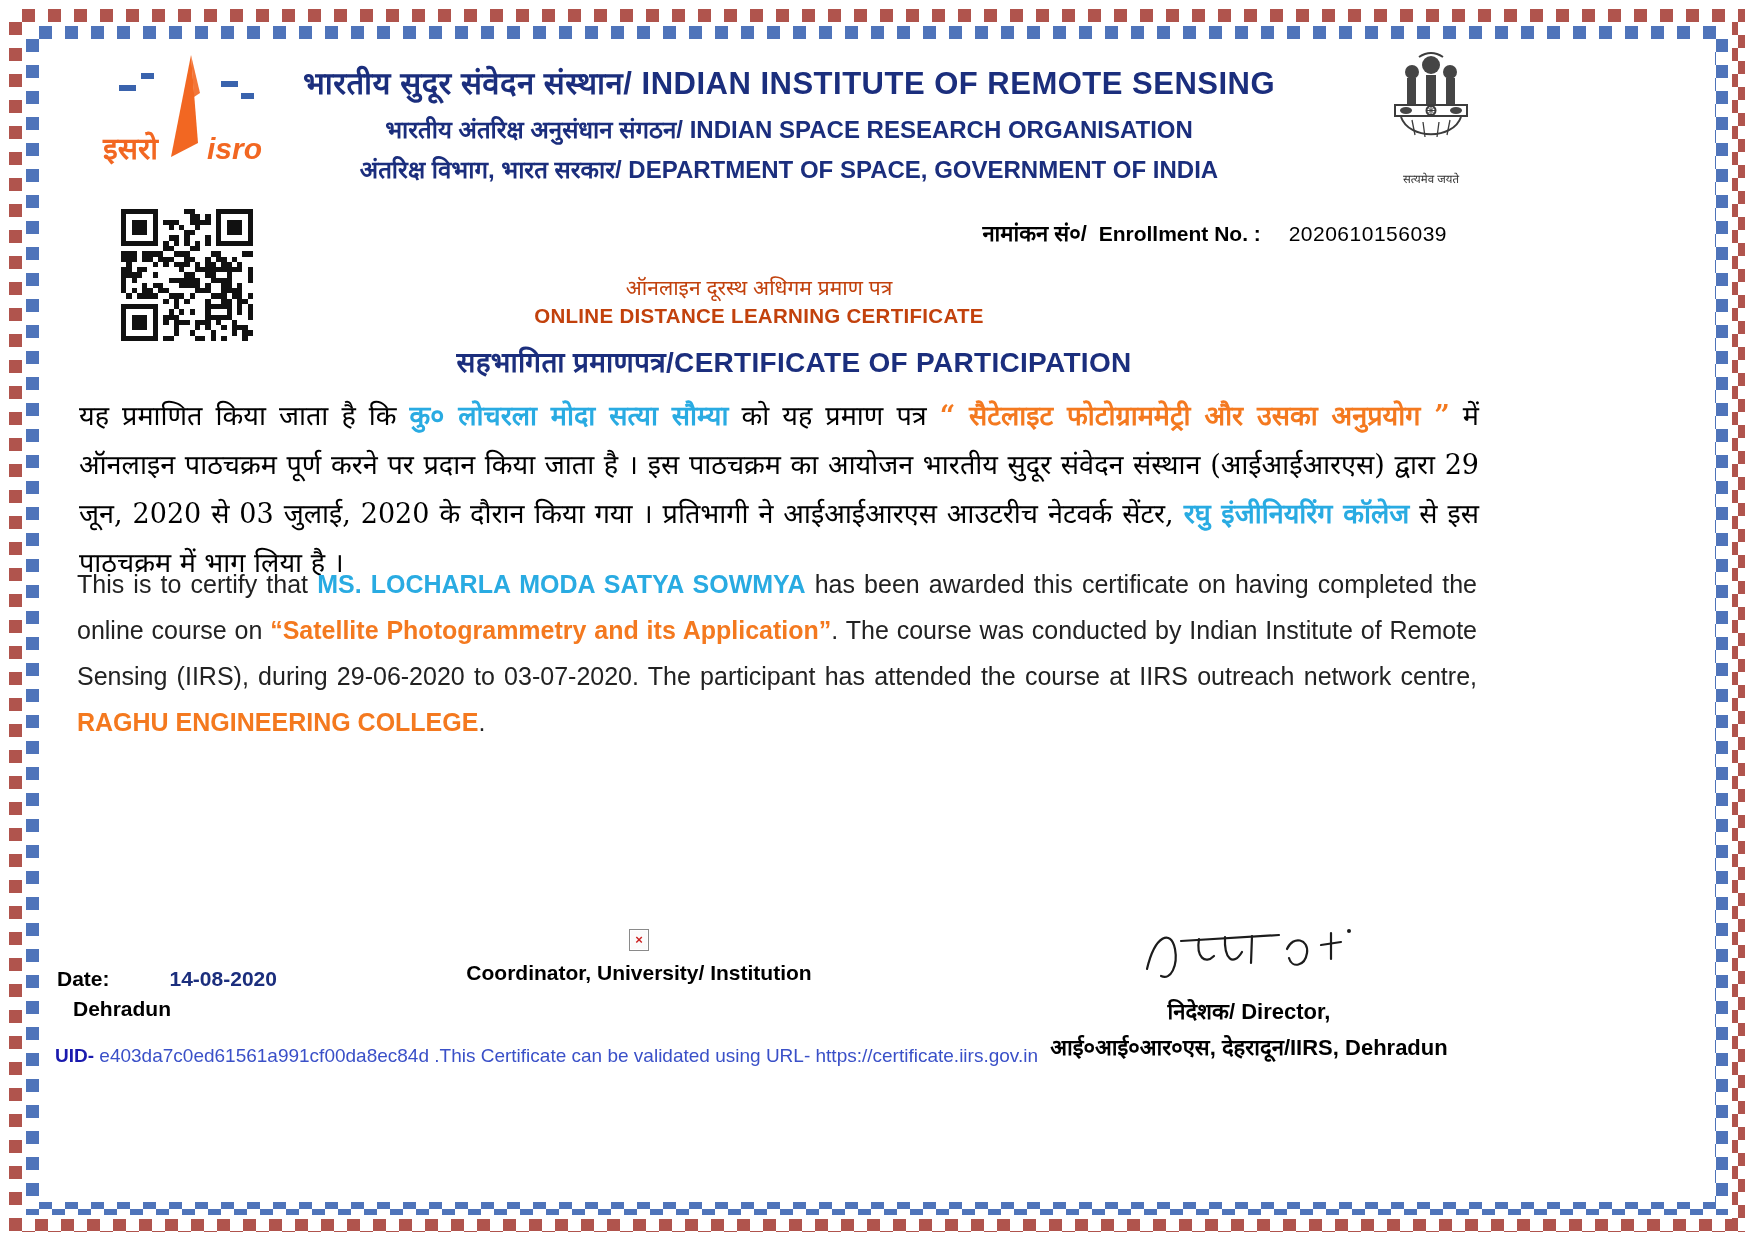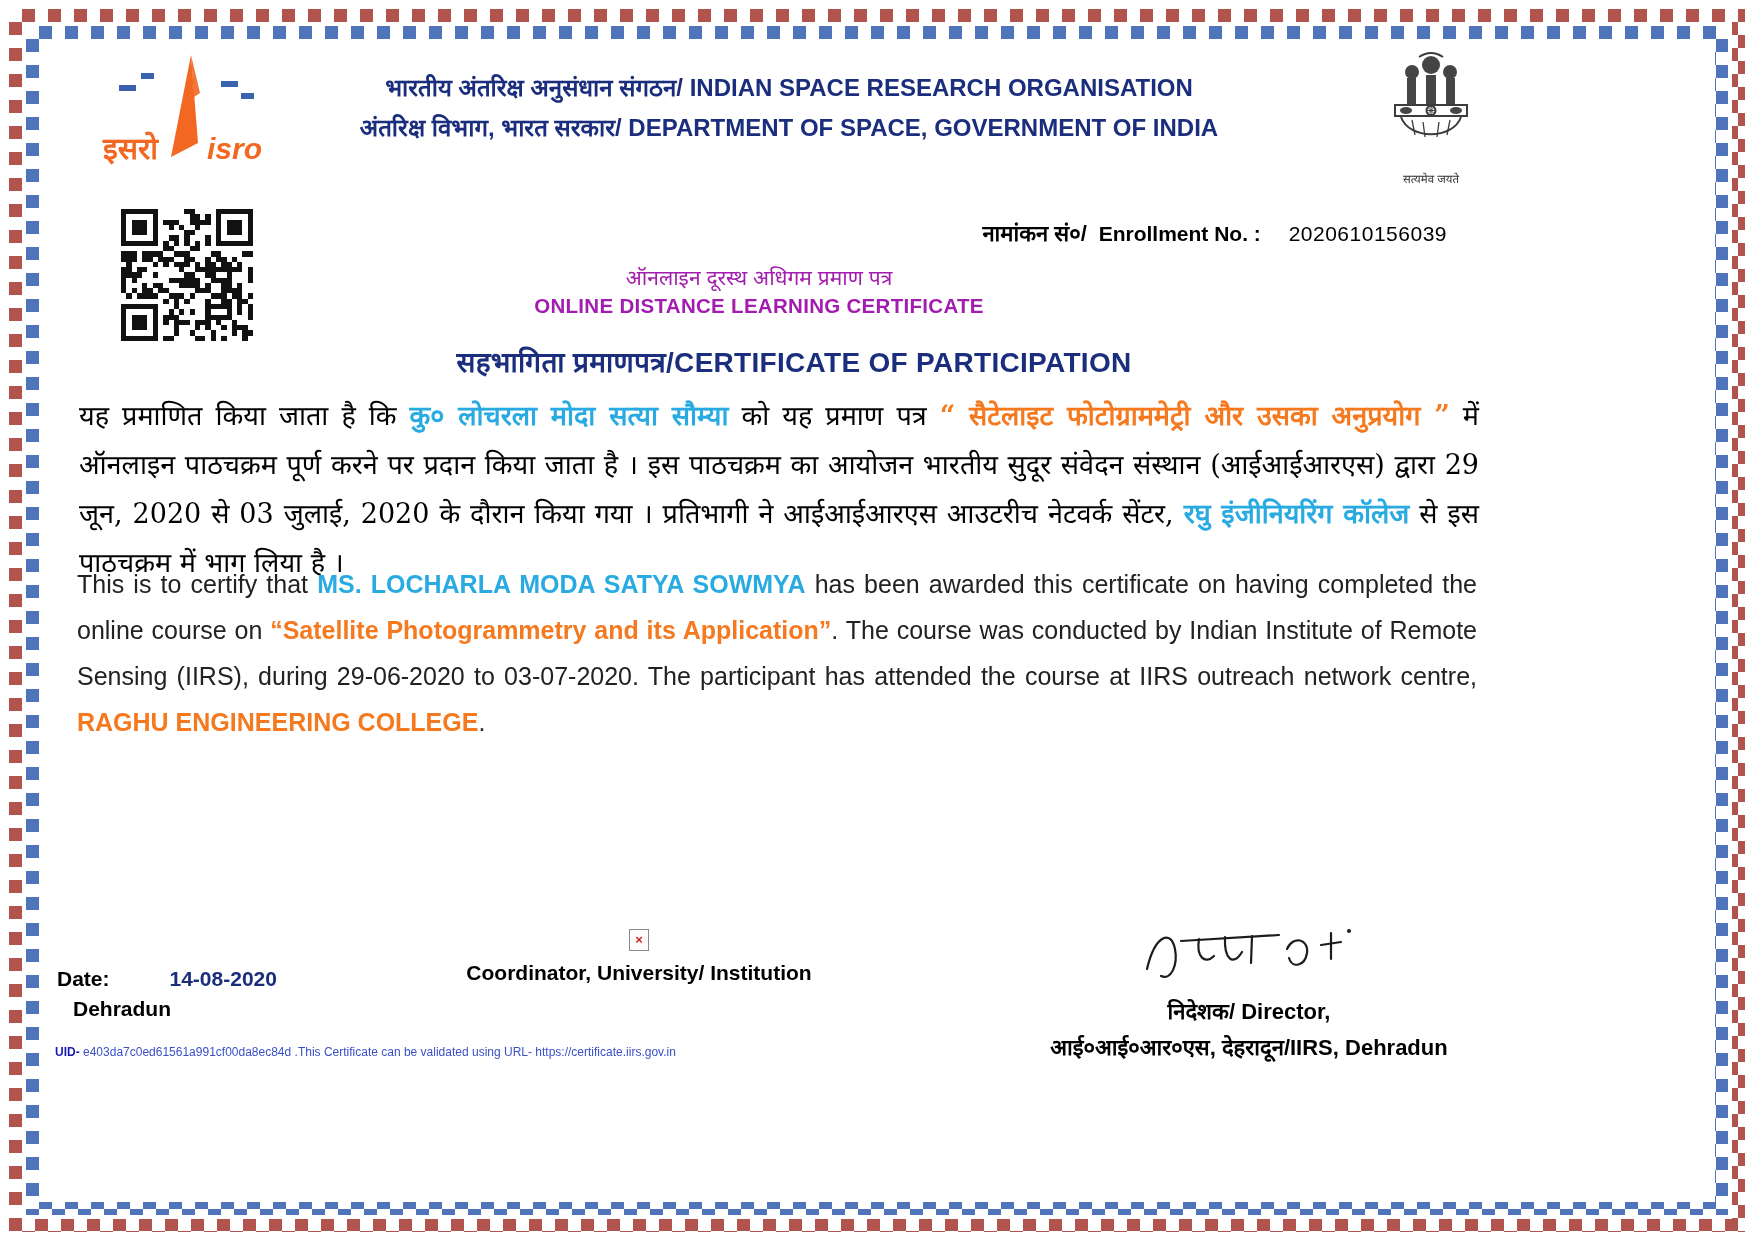--- a/index.html
+++ b/index.html
@@ -33,21 +33,21 @@
   .emblem{position:absolute;left:1342px;top:8px;width:100px;height:142px;}
 
   
   .qr-box{position:absolute;left:82px;top:170px;width:132px;height:132px;}
   .qr-box svg{width:100%;height:100%;shape-rendering:crispEdges;}
   .enroll-line{position:absolute;top:178px;right:268px;font-size:21px;color:#000;white-space:nowrap;}
   .enroll-hi{font-weight:bold;font-size:22px;}
   .enroll-en{font-weight:bold;margin-left:6px;}
   .enroll-no{margin-left:22px;font-weight:normal;font-size:21px;letter-spacing:.5px;}
 
-  .odl-title{position:absolute;left:0;top:224px;width:1440px;text-align:center;color:#a21caf;}
+  .odl-title{position:absolute;left:0;top:234px;width:1440px;text-align:center;color:#c2410c;}
   .odl-hi{font-size:21px;}
   .odl-en{font-size:20.5px;font-weight:bold;margin-top:3px;letter-spacing:.3px;}
 
   .participation{position:absolute;left:0;top:303px;width:1510px;text-align:center;
     color:var(--navy);font-size:28px;font-weight:bold;letter-spacing:.3px;}
 
   
   .hindi-para{position:absolute;left:40px;top:352px;width:1400px;
     font-family:"DejaVu Serif",serif;font-size:27px;line-height:49px;color:#000;text-align:justify;}
   .hi-name{color:var(--cyan);font-weight:bold;}
@@ -69,21 +69,21 @@
   .broken-img{display:inline-block;width:20px;height:22px;border:1px solid #8a8a8a;background:#fbfbfb;
     box-shadow:inset 0 0 0 1px #fff;font-size:13px;font-weight:bold;color:#cc2222;line-height:20px;margin-bottom:4px;}
   .coord-hi{font-size:22px;font-weight:bold;}
   .coord-en{font-size:21px;font-weight:bold;margin-top:6px;}
 
   .director-block{position:absolute;left:940px;top:880px;width:540px;text-align:center;color:#000;}
   .signature{width:240px;height:70px;margin:0 auto;}
   .dir-hi{font-size:22px;font-weight:bold;margin-top:2px;}
   .dir-org{font-size:22px;font-weight:bold;margin-top:6px;}
 
-  .uid-line{position:absolute;left:16px;top:1006px;font-size:12px;color:var(--uid-blue);}
+  .uid-line{position:absolute;left:16px;top:1006px;font-size:19px;color:var(--uid-blue);}
   .uid-label{font-weight:bold;color:var(--uid-dark);}
 </style>
 </head>
 <body>
 
 <div class="page">
 <div class="checker-red">
 <div class="gap-white">
 <div class="checker-blue">
 <div class="cert-body">
@@ -97,20 +97,21 @@
       <rect x="18" y="32" width="17" height="6"></rect>
       <rect x="40" y="20" width="13" height="6"></rect>
       <rect x="120" y="28" width="17" height="6"></rect>
       <rect x="140" y="40" width="13" height="6"></rect>
     </g>
     <text x="2" y="106" font-size="30" font-weight="bold" fill="#f26722">इसरो</text>
     <text x="106" y="106" font-size="30" font-weight="bold" font-style="italic" fill="#f26722">isro</text>
   </svg>
 
   <div class="header-titles">
+    <div class="ht-line1">भारतीय सुदूर संवेदन संस्थान/ INDIAN INSTITUTE OF REMOTE SENSING</div>
     <div class="ht-line2">भारतीय अंतरिक्ष अनुसंधान संगठन/ INDIAN SPACE RESEARCH ORGANISATION</div>
     <div class="ht-line3">अंतरिक्ष विभाग, भारत सरकार/ DEPARTMENT OF SPACE, GOVERNMENT OF INDIA</div>
   </div>
 
   <svg class="emblem" viewBox="0 0 100 142">
     <g stroke="#3c3c3c" stroke-width="2" fill="none">
       <circle cx="50" cy="18" r="9" fill="#454545" stroke="none"></circle>
       <circle cx="31" cy="25" r="7" fill="#454545" stroke="none"></circle>
       <circle cx="69" cy="25" r="7" fill="#454545" stroke="none"></circle>
       <path d="M38 10 Q50 2 62 10"></path>

